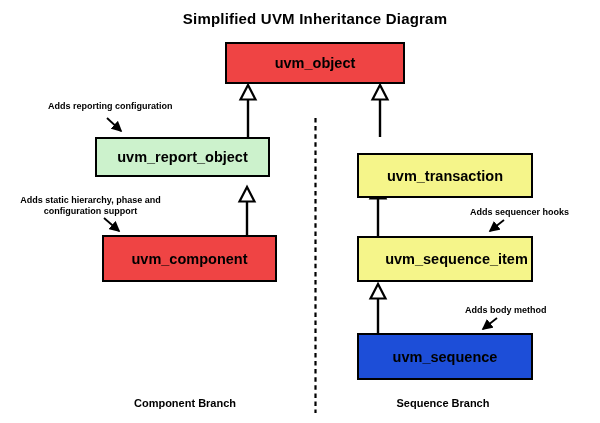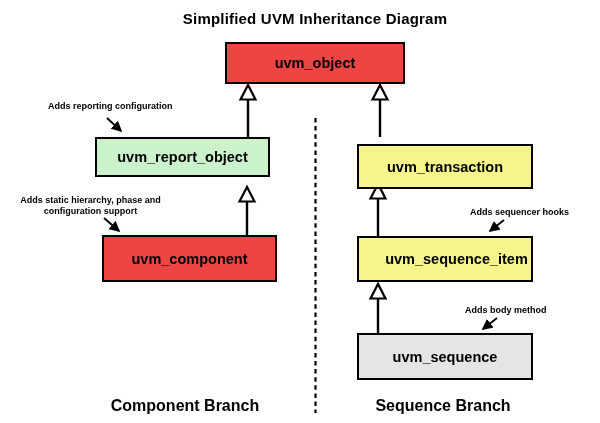--- a/index.html
+++ b/index.html
@@ -17,21 +17,21 @@
     display:flex;align-items:center;justify-content:center;
     font-size:14.5px;font-weight:bold;white-space:nowrap;
   }
   .annotation{
     position:absolute;font-size:9px;font-weight:bold;white-space:nowrap;line-height:11px;
   }
   .annotation.wrap2{white-space:normal;text-align:center;}
   .annotation.wrap2 span{display:block;}
   .branch-label{
     position:absolute;top:397px;width:150px;text-align:center;
-    font-size:16px;font-weight:bold;white-space:nowrap;
+    font-size:11px;font-weight:bold;white-space:nowrap;
   }
   .edge-line{stroke:#000;stroke-width:2.4;fill:none;}
   .edge-tri{fill:#ffffff;stroke:#000;stroke-width:2.2;stroke-linejoin:miter;}
   .ann-arrow{stroke:#000;stroke-width:1.8;fill:none;}
   .divider{stroke:#000;stroke-width:2.2;stroke-dasharray:4.5 3.6;fill:none;}
 </style>
 </head>
 <body>
 
 <div class="canvas">
@@ -83,29 +83,29 @@
   </div>
 
   <div class="node" style="left: 95px; top: 137px; width: 175px; height: 40px; background-color: rgb(204, 242, 204);">
     <span>uvm_report_object</span>
   </div>
 
   <div class="node" style="left: 102px; top: 235px; width: 175px; height: 47px; background-color: #ef4444;">
     <span>uvm_component</span>
   </div>
 
-  <div class="node" style="left: 357px; top: 144px; width: 176px; height: 45px; background-color: rgb(245, 245, 138);">
+  <div class="node" style="left: 357px; top: 153px; width: 176px; height: 45px; background-color: rgb(245, 245, 138);">
     <span>uvm_transaction</span>
   </div>
 
   <div class="node" style="left: 357px; top: 236px; width: 176px; height: 46px; background-color: rgb(245, 245, 138); padding-left: 23px;">
     <span>uvm_sequence_item</span>
   </div>
 
-  <div class="node" style="left: 357px; top: 333px; width: 176px; height: 47px; background-color: #e5e5e5;">
+  <div class="node" style="left: 357px; top: 333px; width: 176px; height: 47px; background-color: #1d4ed8;">
     <span>uvm_sequence</span>
   </div>
 
   <div class="annotation" style="left:48px;top:101px;">Adds reporting configuration</div>
 
   <div class="annotation wrap2" style="left:10px;top:195px;width:161px;">
     <span>Adds static hierarchy, phase and</span>
     <span>configuration support</span>
   </div>
 

